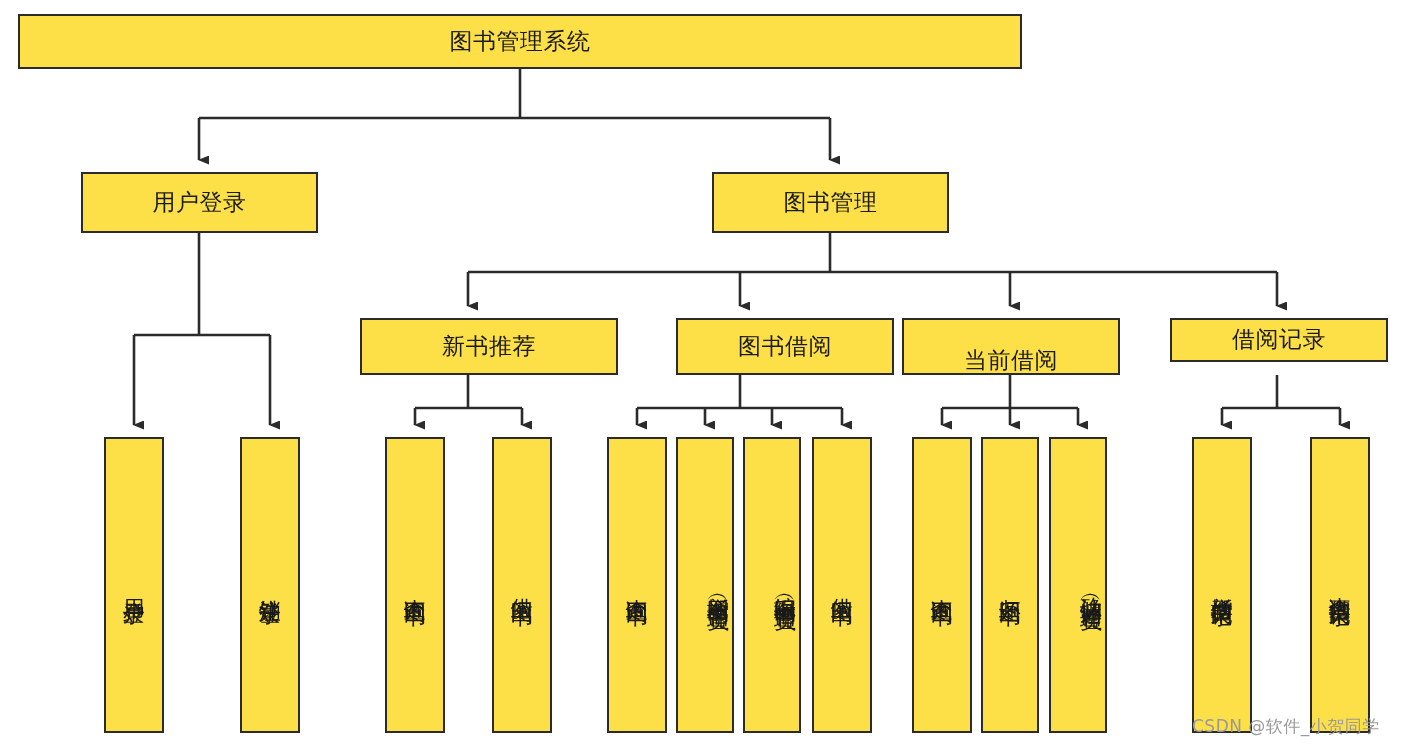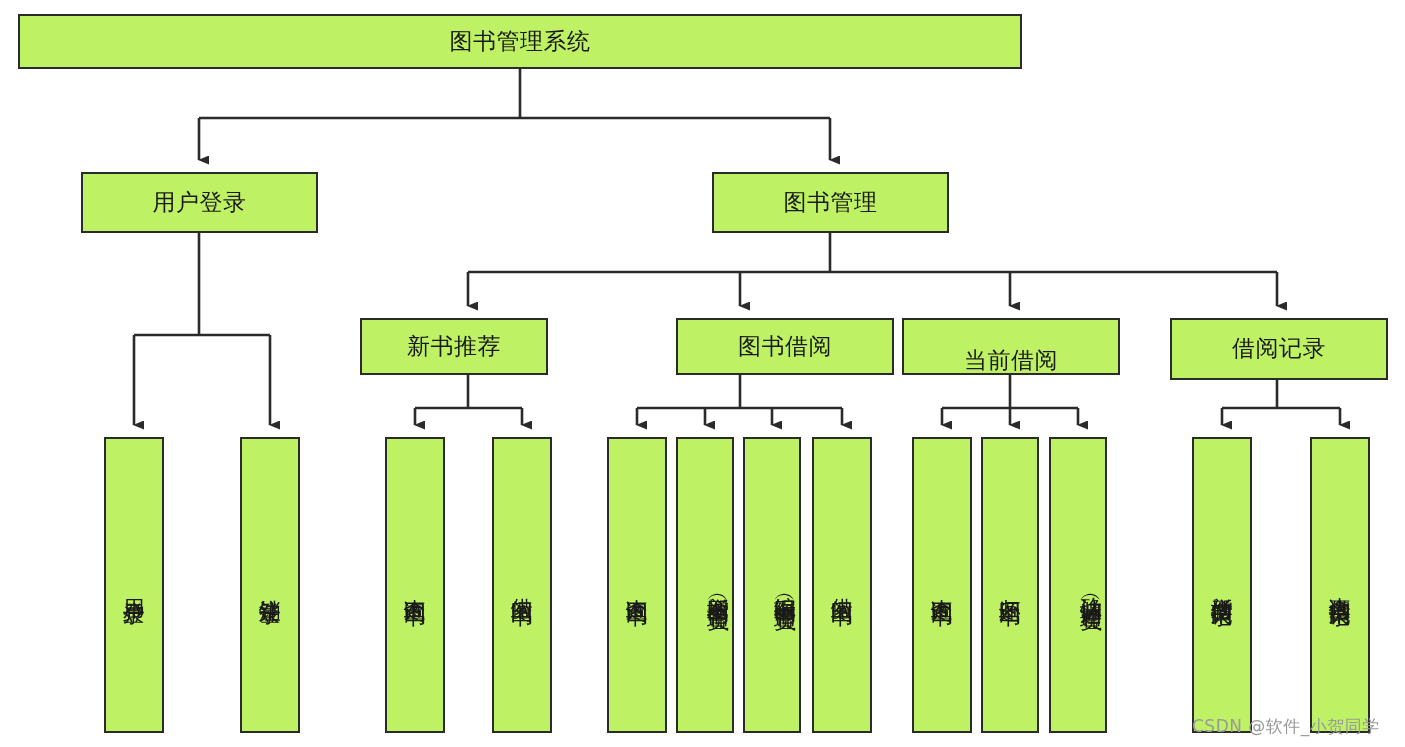--- a/index.html
+++ b/index.html
@@ -20,21 +20,21 @@
     position: absolute;
     left: 0;
     top: 0;
     width: 1405px;
     height: 747px;
     pointer-events: none;
   }
   .node {
     position: absolute;
     box-sizing: border-box;
-    background: #bef264;
+    background: #fde047;
     border: 2px solid #2b2b2b;
     display: flex;
     align-items: center;
     justify-content: center;
     color: #1a1a1a;
   }
   .node-h {
     font-size: 23px;
     line-height: 1.1;
     letter-spacing: 0.5px;
@@ -126,33 +126,33 @@
   </div>
 
   <div class="node node-h" style="left:81px; top:172px; width:237px; height:61px;">
     <span>用户登录</span>
   </div>
 
   <div class="node node-h" style="left:712px; top:172px; width:237px; height:61px;">
     <span>图书管理</span>
   </div>
 
-  <div class="node node-h" style="left:360px; top:318px; width:188px; height:57px;">
+  <div class="node node-h" style="left:360px; top:318px; width:258px; height:57px;">
     <span>新书推荐</span>
   </div>
 
   <div class="node node-h" style="left:632px; top:318px; width:218px; height:57px;margin-left:44px;">
     <span>图书借阅</span>
   </div>
 
   <div class="node node-h" style="left:902px; top:318px; width:218px; height:57px;align-items:flex-end;">
     <span>当前借阅</span>
   </div>
 
-  <div class="node node-h" style="left:1170px; top:318px; width:218px; height:62px;">
+  <div class="node node-h" style="left:1170px; top:318px; width:218px; height:44px;">
     <span>借阅记录</span>
   </div>
 
   <div class="node node-v center-v" style="left:104px; top:437px; width:60px; height:296px;">
     <span>用户登录</span>
   </div>
 
   <div class="node node-v center-v" style="left:240px; top:437px; width:60px; height:296px;">
     <span>注销登录</span>
   </div>

